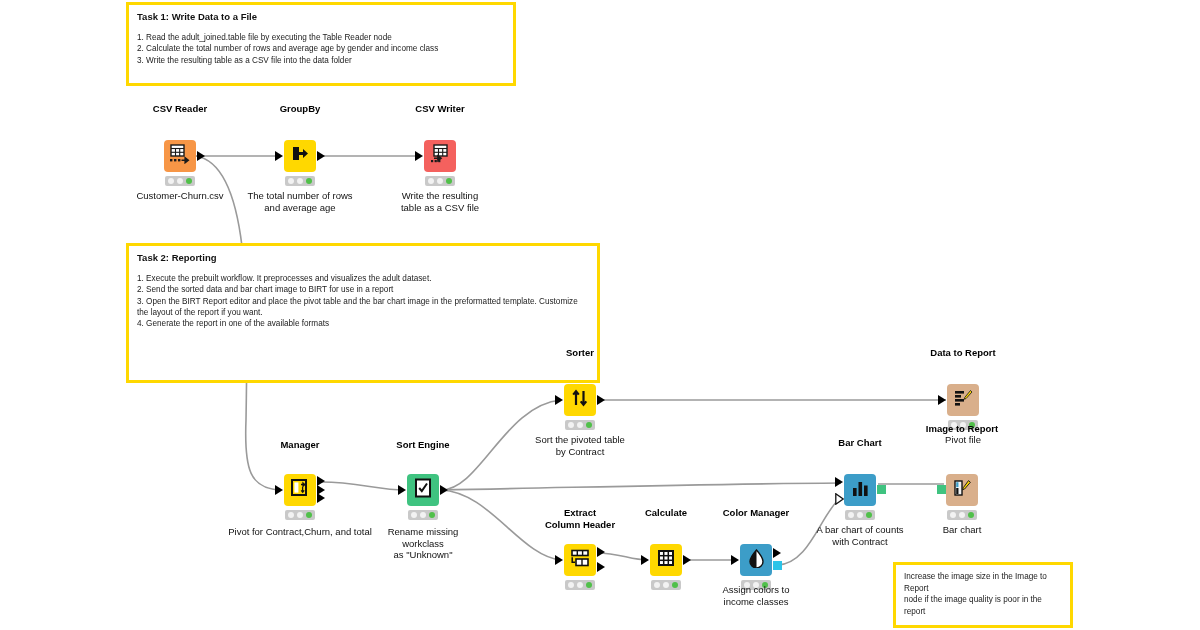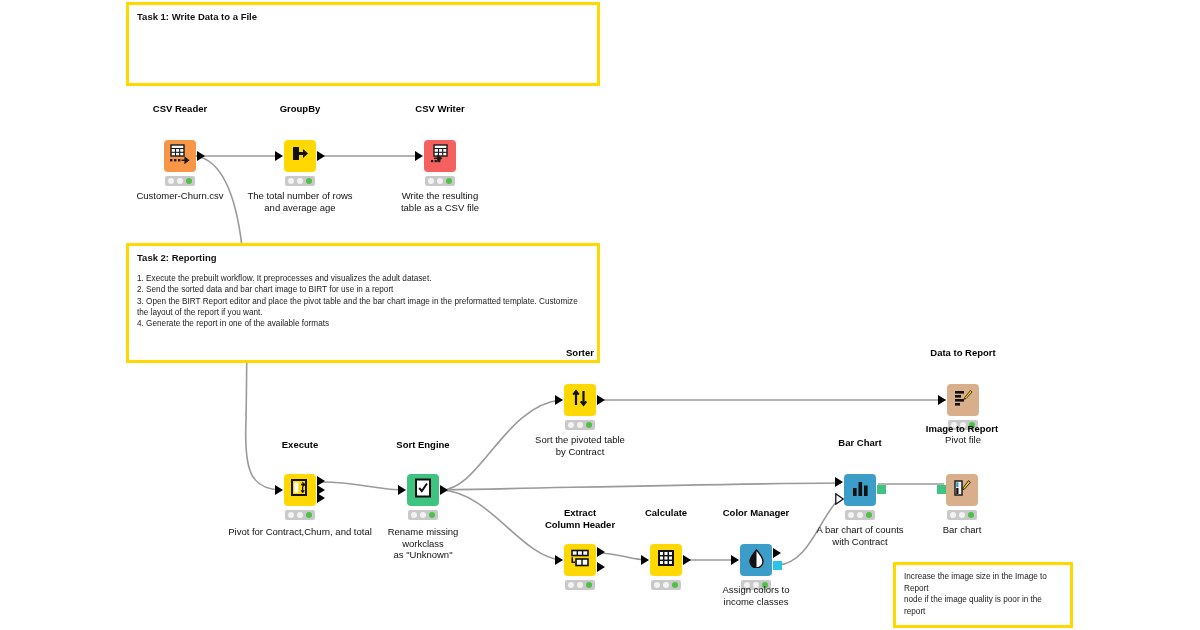--- a/index.html
+++ b/index.html
@@ -70,25 +70,28 @@
       <path d="M597,553 C620,553 630,560 648,560"></path>
 
       <path d="M684,560 L738,560"></path>
 
       <path d="M778,565 C810,563 820,515 841,497"></path>
     </g>
 
     <path d="M878,484 L944,484" fill="none" stroke="#9A9A9A" stroke-width="1.6"></path>
   </svg>
 
-  <div class="annot pad" style="left:126px;top:2px;width:474px;height:84px;">
+  <div class="annot pad" style="left:126px;top:2px;width:390px;height:84px;">
     <div class="an-title">Task 1: Write Data to a File</div>
-  </div>
-
-  <div class="annot pad" style="left:126px;top:243px;width:474px;height:120px;">
+    <div class="an-body">1. Read the adult_joined.table file by executing the Table Reader node
+2. Calculate the total number of rows and average age by gender and income class
+3. Write the resulting table as a CSV file into the data folder</div>
+  </div>
+
+  <div class="annot pad" style="left:126px;top:243px;width:474px;height:140px;">
     <div class="an-title">Task 2: Reporting</div>
     <div class="an-body">1. Execute the prebuilt workflow. It preprocesses and visualizes the adult dataset.
 2. Send the sorted data and bar chart image to BIRT for use in a report
 3. Open the BIRT Report editor and place the pivot table and the bar chart image in the preformatted template. Customize the layout of the report if you want.
 4. Generate the report in one of the available formats</div>
   </div>
 
   <div class="annot pad small" style="left:893px;top:562px;width:180px;height:66px;">
     <div class="an-body" style="margin-top:0;">Increase the image size in the Image to Report
 node if the image quality is poor in the report</div>
@@ -161,21 +164,21 @@
     <div class="nstatus">
       <i></i>
       <i></i>
       <i class="on"></i>
     </div>
     <div class="ndesc">Write the resulting
 table as a CSV file</div>
   </div>
 
   <div class="node" style="left:300px;top:490px;">
-    <div class="nlabel" style="bottom:40px;">Execute</div>
+    <div class="nlabel" style="bottom:40px;">Manager</div>
     <div class="nbody" style="background:#FFD800;">
       <span>
         <svg width="20" height="20" viewBox="0 0 20 20">
           <rect x="2" y="2" width="14" height="15" fill="none" stroke="#111" stroke-width="2"></rect>
           <rect x="4.4" y="4.4" width="4" height="10.2" fill="#fff"></rect>
           <path d="M11 6.5 H14 M13 5 L14.8 6.6 L13 8.2 Z" stroke="#111" stroke-width="1.3" fill="#111"></path>
           <path d="M12.6 9 V13.5 M11.2 12.4 L12.7 14.2 L14.2 12.4" stroke="#111" stroke-width="1.3" fill="none"></path>
         </svg>
       </span>
     </div>

